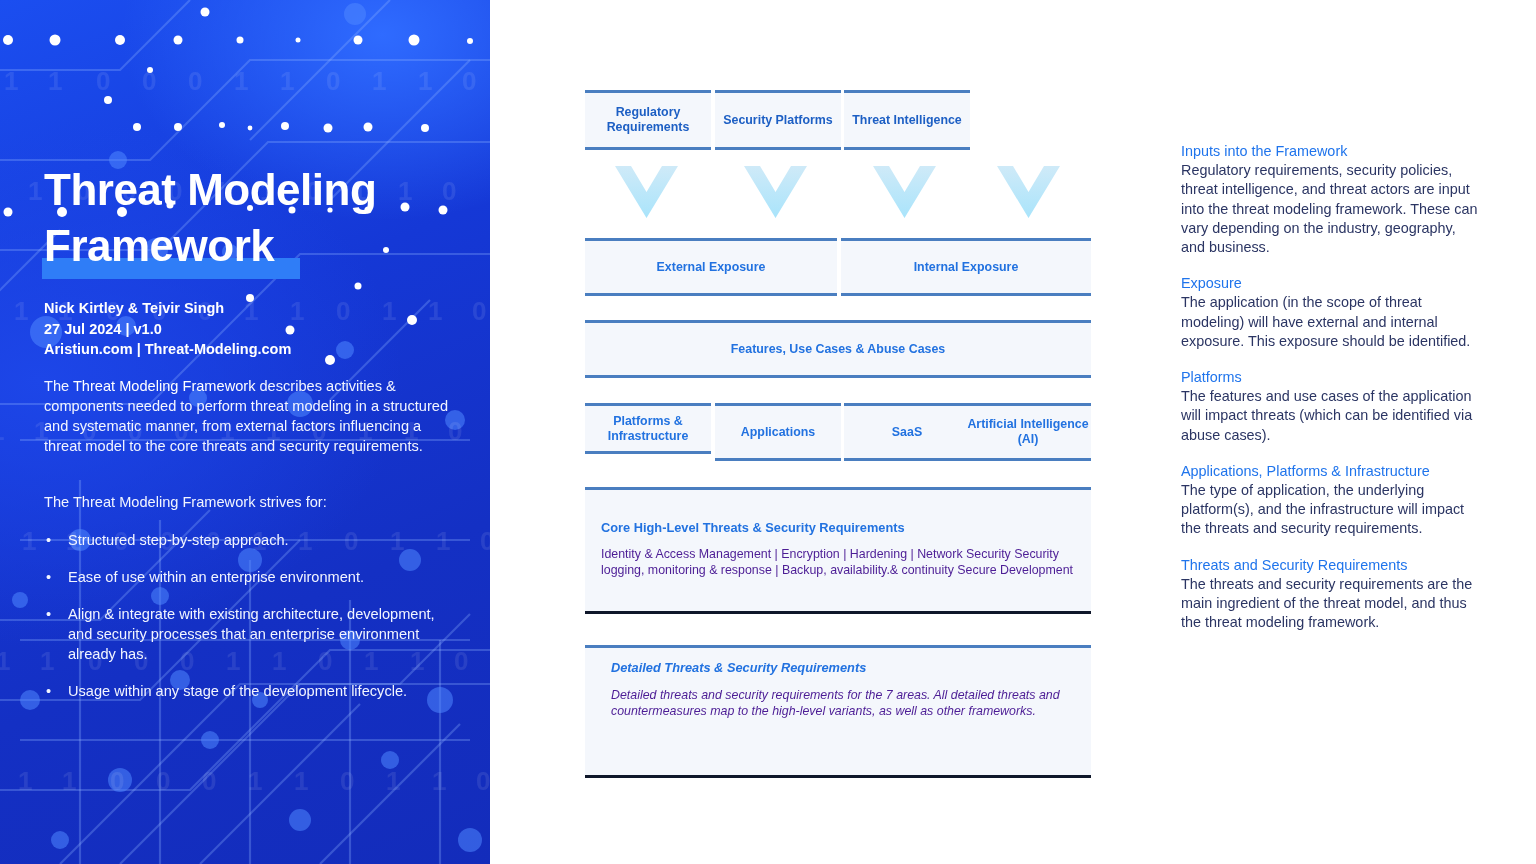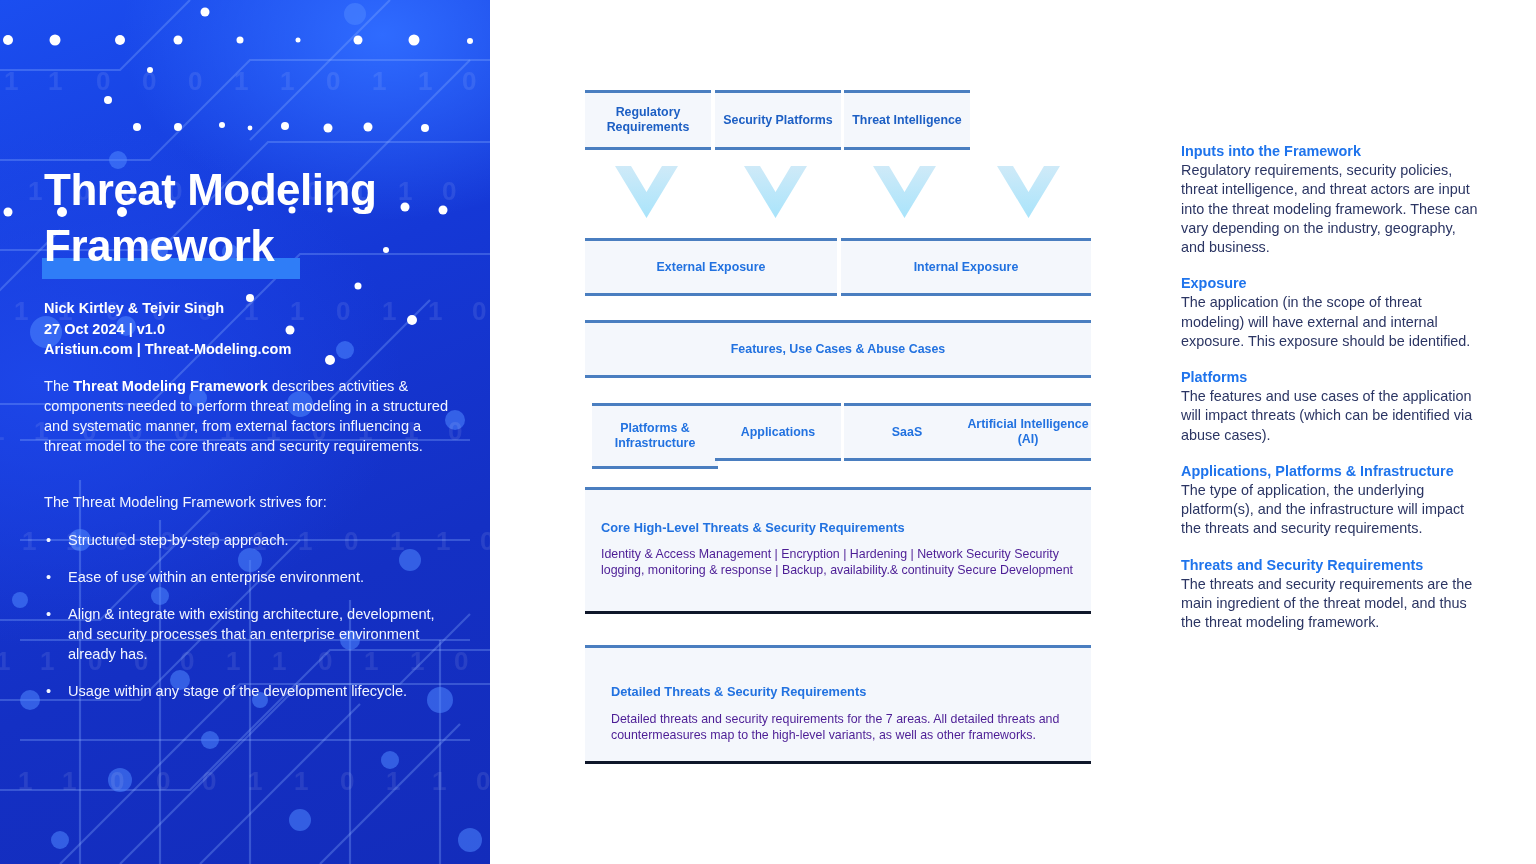--- a/index.html
+++ b/index.html
@@ -73,21 +73,21 @@
     color: #ffffff;
   }
   #intro {
     position: absolute;
     top: 376px; left: 0;
     width: 410px;
     font-size: 14.6px;
     line-height: 20px;
     color: #f2f5ff;
   }
-  #intro b { font-weight: bold; color: #ffffff; }
+  #intro b { font-weight: normal; color: #ffffff; }
   #strives {
     position: absolute;
     top: 492px; left: 0;
     width: 410px;
     font-size: 14.6px;
     line-height: 20px;
     color: #f2f5ff;
   }
   #bullets {
     position: absolute;
@@ -165,21 +165,21 @@
   
   #right-col {
     position: absolute;
     left: 1181px; top: 142px;
     width: 300px;
   }
   .sect { margin-bottom: 17px; }
   .sect h3 {
     margin: 0;
     font-size: 14.4px;
-    font-weight: bold;
+    font-weight: normal;
     line-height: 19.2px;
     color: #1f74ec;
   }
   .sect p {
     margin: 0;
     font-size: 14.4px;
     line-height: 19.2px;
     color: #2b3563;
   }
 </style>
@@ -313,21 +313,21 @@
 
   <div id="left-content">
     <div id="title-block">
       <div id="hl-bar"></div>
       <div class="title-line">Threat Modeling</div>
       <div class="title-line">Framework</div>
     </div>
 
     <div id="byline">
       <div>Nick Kirtley &amp; Tejvir Singh</div>
-      <div>27 Oct 2024 | v1.0</div>
+      <div>27 Jul 2024 | v1.0</div>
       <div>Aristiun.com | Threat-Modeling.com</div>
     </div>
 
     <div id="intro"><span>The </span><b>Threat Modeling Framework</b><span> describes activities &amp; components needed to perform threat modeling in a structured and systematic manner, from external factors influencing a threat model to the core threats and security requirements.</span></div>
 
     <div id="strives">The Threat Modeling Framework strives for:</div>
 
     <div id="bullets">
       <div class="bullet">
         <span class="dot">•</span>
@@ -384,39 +384,39 @@
     <span class="lbl">Internal Exposure</span>
   </div>
   <div class="dbox row-2" style="left:0px; top:238px; width:252px; height:58px;">
     <span class="lbl">External Exposure</span>
   </div>
 
   <div class="dbox row-3" style="left:0px; top:320px; width:506px; height:58px;">
     <span class="lbl">Features, Use Cases &amp; Abuse Cases</span>
   </div>
 
-  <div class="dbox row-4" style="left:7px; top:403px; width:126px; height:66px;">
+  <div class="dbox row-4" style="left:0px; top:403px; width:126px; height:51px;">
     <span class="lbl">Platforms &amp; Infrastructure</span>
   </div>
   <div class="dbox row-4" style="left:130px; top:403px; width:126px; height:58px;">
     <span class="lbl">Applications</span>
   </div>
   <div class="dbox row-4" style="left:259px; top:403px; width:126px; height:58px;">
     <span class="lbl">SaaS</span>
   </div>
   <div class="dbox row-4" style="left:380px; top:403px; width:126px; height:58px;">
     <span class="lbl">Artificial Intelligence (AI)</span>
   </div>
 
   <div class="bigbox" style="left:0px; top:487px; width:506px; height:127px; padding:30px 16px 0 16px;">
     <div class="head">Core High-Level Threats &amp; Security Requirements</div>
     <div class="body" style="margin-top:11px;">Identity &amp; Access Management | Encryption | Hardening | Network Security Security logging, monitoring &amp; response | Backup, availability.&amp; continuity Secure Development</div>
   </div>
 
-  <div class="bigbox" style="left:0px; top:645px; width:506px; height:119px; padding:36px 26px 0 26px;">
+  <div class="bigbox" style="left:0px; top:645px; width:506px; height:133px; padding:12px 26px 0 26px;font-style:italic;">
     <div class="head">Detailed Threats &amp; Security Requirements</div>
     <div class="body" style="margin-top:12px;">Detailed threats and security requirements for the 7 areas. All detailed threats and countermeasures map to the high-level variants, as well as other frameworks.</div>
   </div>
 </div>
 
 <div id="right-col">
   <div class="sect">
     <h3>Inputs into the Framework</h3>
     <p>Regulatory requirements, security policies, threat intelligence, and threat actors are input into the threat modeling framework. These can vary depending on the industry, geography, and business.</p>
   </div>

